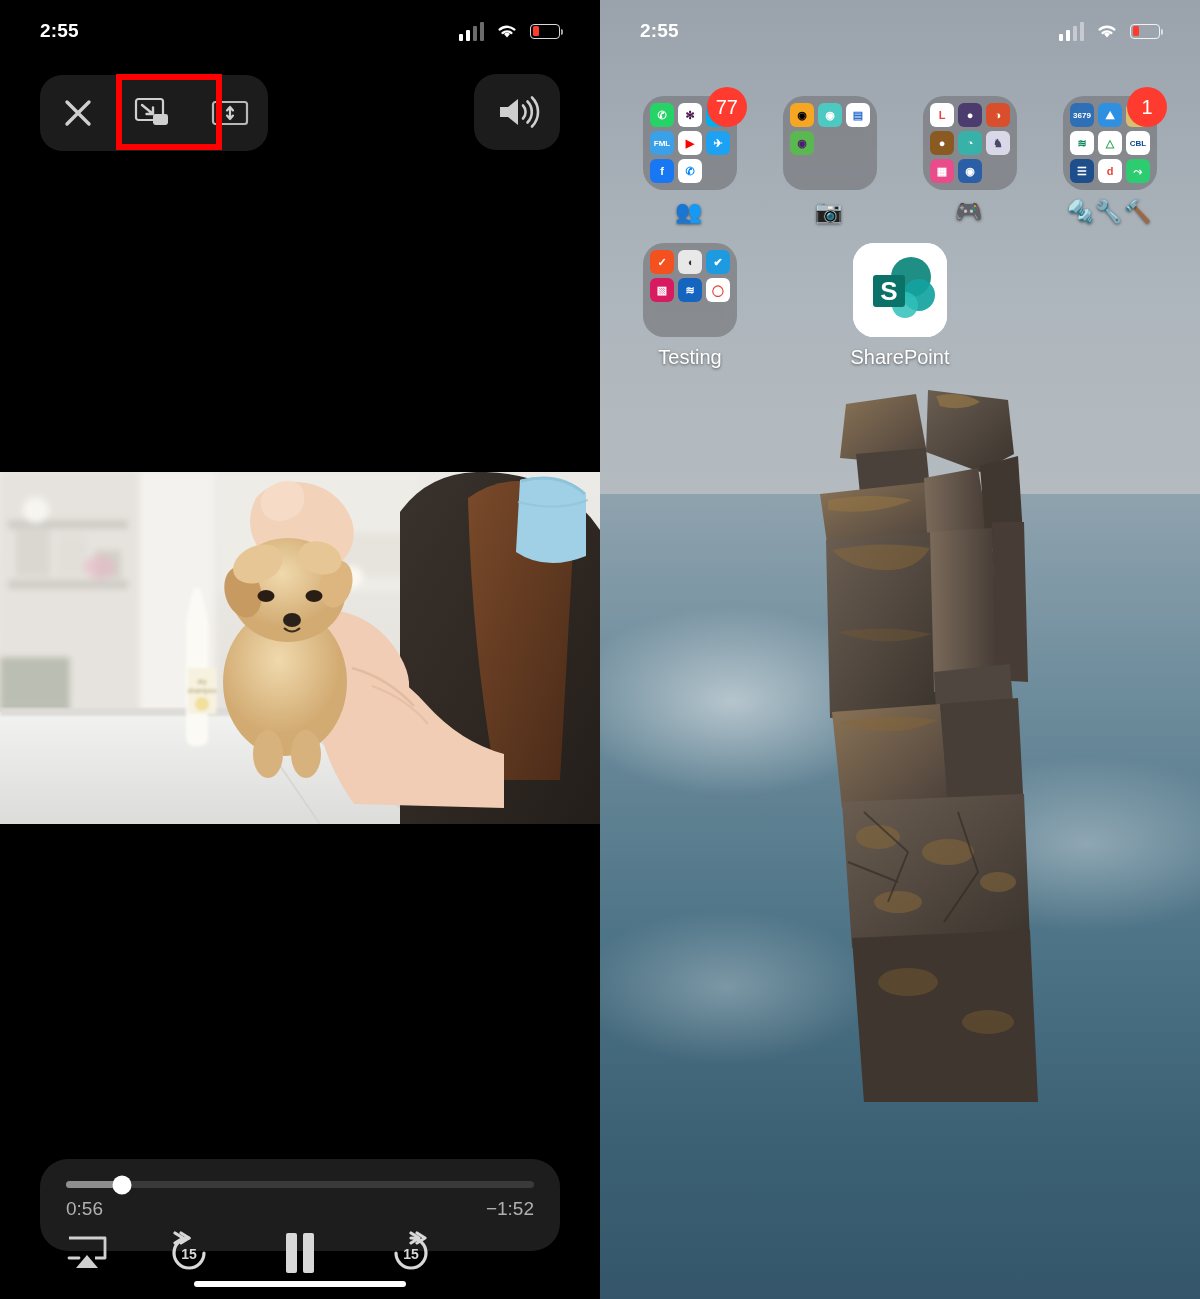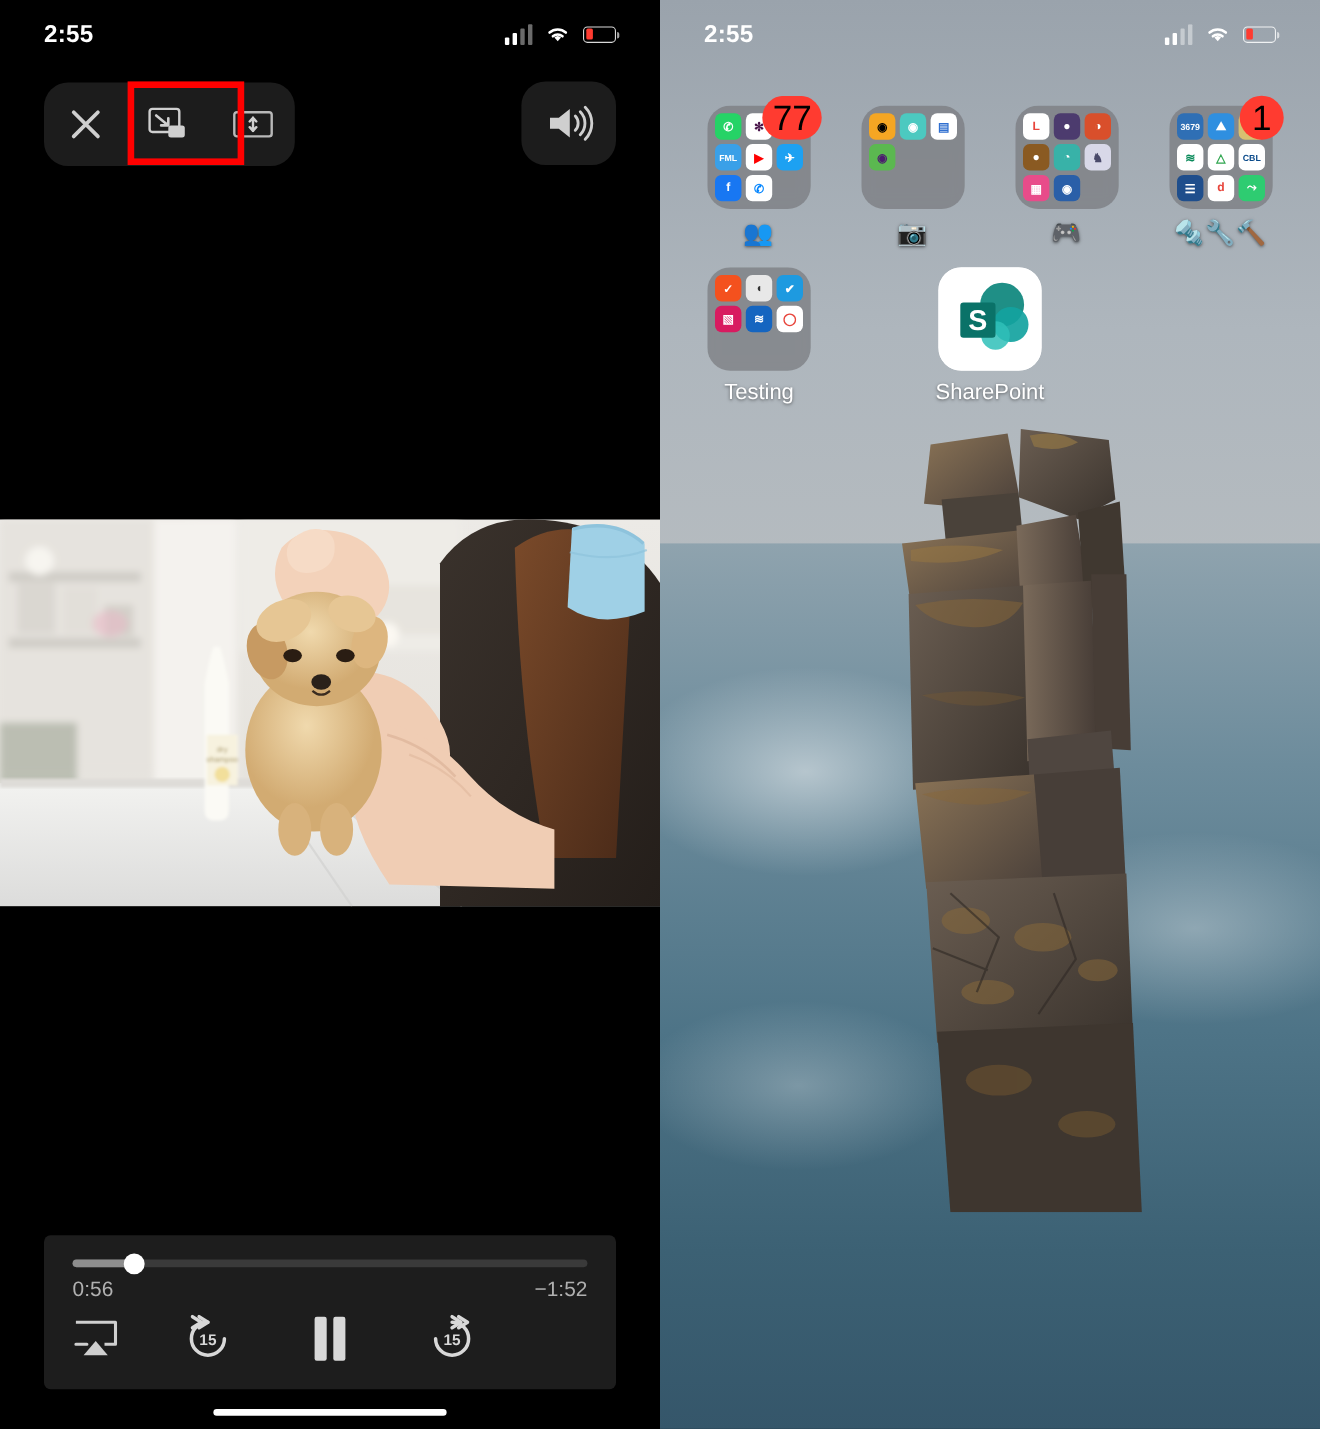--- a/index.html
+++ b/index.html
@@ -9,21 +9,21 @@
     background:#000;
   }
   .stage { position:relative; width:1200px; height:1299px; display:flex; }
 
   
   .panel-left { position:relative; width:600px; height:1299px; background:#000; overflow:hidden; }
 
   .statusbar { position:absolute; left:0; top:0; width:100%; height:62px; color:#fff;
                display:flex; align-items:center; justify-content:space-between;
                padding:0 40px; z-index:40; }
-  .sb-time { font-size:22px; font-weight:600; letter-spacing:.2px; }
+  .sb-time { font-size:19px; font-weight:600; letter-spacing:.2px; }
   .sb-right { display:flex; align-items:center; gap:11px; }
 
   .bars { display:flex; align-items:flex-end; gap:2.5px; height:19px; }
   .bars i { display:block; width:4.5px; background:#fff; border-radius:1px; }
   .bars i:nth-child(1){height:7px;}
   .bars i:nth-child(2){height:11px;}
   .bars i:nth-child(3){height:15px;opacity:.42;}
   .bars i:nth-child(4){height:19px;opacity:.42;}
 
   .wifi { width:24px; height:18px; position:relative; }
@@ -45,22 +45,22 @@
              border-radius:22px; display:flex; align-items:center; justify-content:center; }
 
   
   .annot { position:absolute; left:116px; top:74px; width:106px; height:76px;
            border:6px solid #ff0000; z-index:35; pointer-events:none; }
 
   
   .video-frame { position:absolute; left:0; top:472px; width:600px; height:352px; overflow:hidden; }
 
   
-  .sheet { position:absolute; left:40px; bottom:36px; width:520px; height:140px;
-           background:#1d1d1d; border-radius:6px; padding:22px 26px 18px; }
+  .sheet { position:absolute; left:40px; bottom:48px; width:520px; height:92px;
+           background:#1d1d1d; border-radius:28px; padding:22px 26px 18px; }
   .scrub { position:relative; height:7px; background:#3a3a3a; border-radius:4px; }
   .scrub .fill { position:absolute; left:0; top:0; height:100%; width:12%;
                  background:#8e8e8e; border-radius:4px; }
   .scrub .knob { position:absolute; top:50%; left:12%; transform:translate(-50%,-50%);
                  width:19px; height:19px; background:#fff; border-radius:50%; }
   .times { display:flex; justify-content:space-between; margin-top:10px;
            color:#b0b0b0; font-size:19px; }
   .pbrow { display:flex; align-items:center; margin-top:12px; position:relative; height:46px; }
   .pb-airplay { position:absolute; left:0; }
   .pb-center { position:absolute; left:50%; transform:translateX(-50%);
@@ -91,21 +91,21 @@
   .hs-cell { width:112px; display:flex; flex-direction:column; align-items:center; }
   .icon-wrap { position:relative; width:94px; height:94px; }
   .folder { width:94px; height:94px; background:rgba(120,122,126,.72); border-radius:21px;
             padding:7px; display:grid; grid-template-columns:repeat(3,1fr);
             grid-auto-rows:24px; gap:4px; backdrop-filter:blur(6px); }
   .mini { width:24px; height:24px; border-radius:6px; display:flex; align-items:center;
           justify-content:center; font-size:11px; color:#fff; font-weight:700; overflow:hidden; }
   .appicon { width:94px; height:94px; border-radius:21px; display:flex; align-items:center;
              justify-content:center; background:#fff; overflow:hidden; }
   .badge { position:absolute; top:-9px; right:-10px; min-width:40px; height:40px; padding:0 9px;
-           background:#ff3b30; border-radius:20px; color:#000000; font-size:32px; font-weight:500;
+           background:#ff3b30; border-radius:20px; color:#ffffff; font-size:20px; font-weight:500;
            display:flex; align-items:center; justify-content:center; }
   .label { margin-top:9px; font-size:20px; color:#fff; text-shadow:0 1px 3px rgba(0,0,0,.55);
            white-space:nowrap; }
   .label.emoji { font-size:22px; letter-spacing:1px; }
 
   .vid-bg { position:absolute; inset:0; }
 </style>
 </head>
 <body>
 

